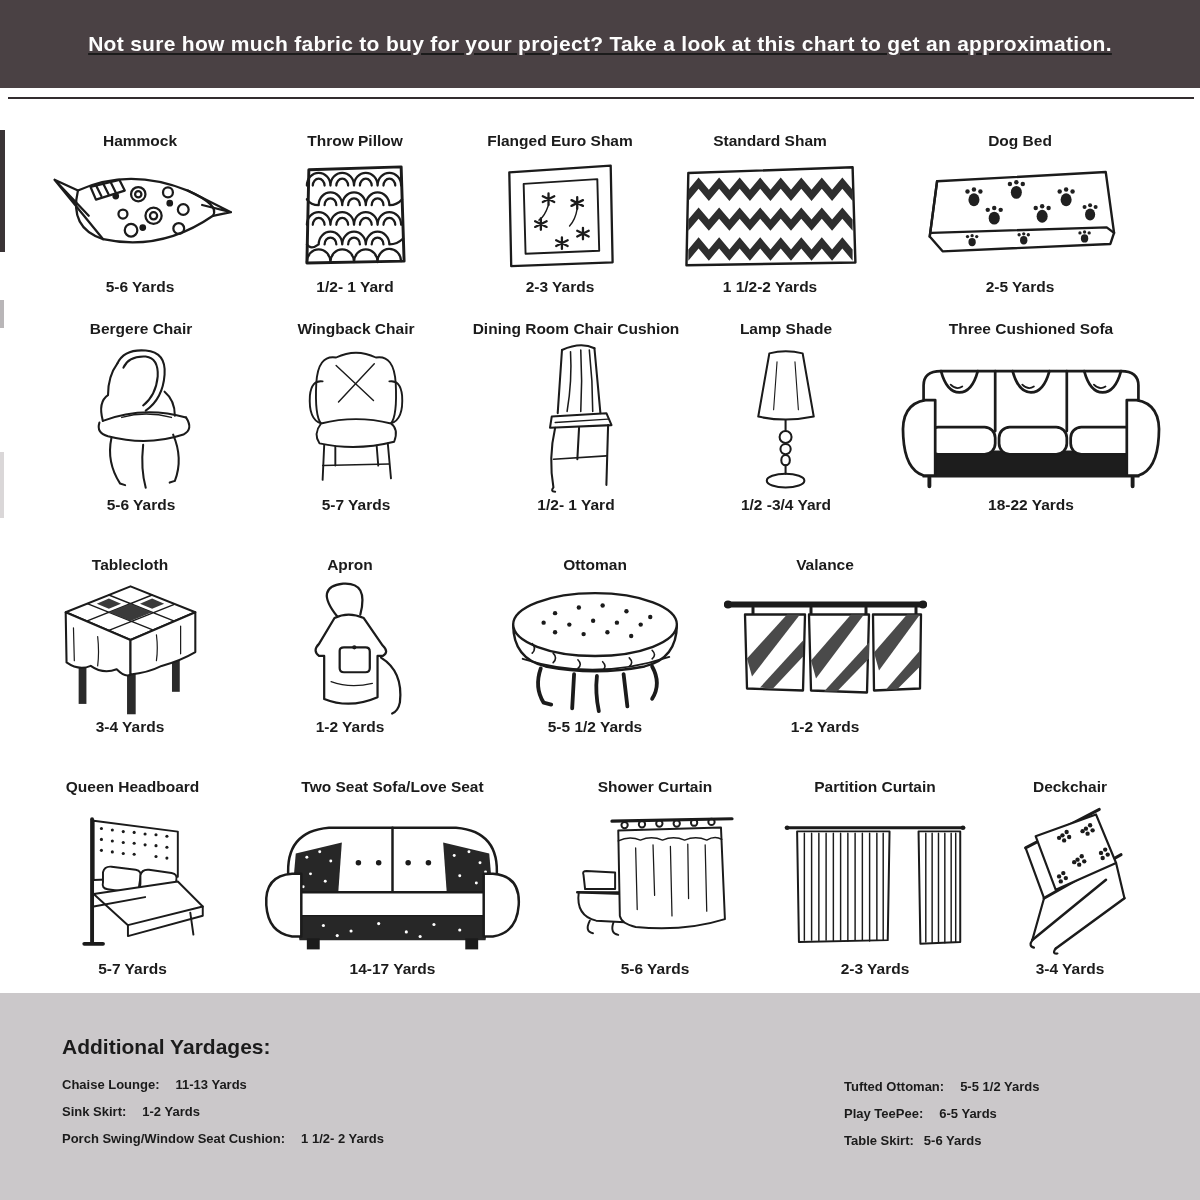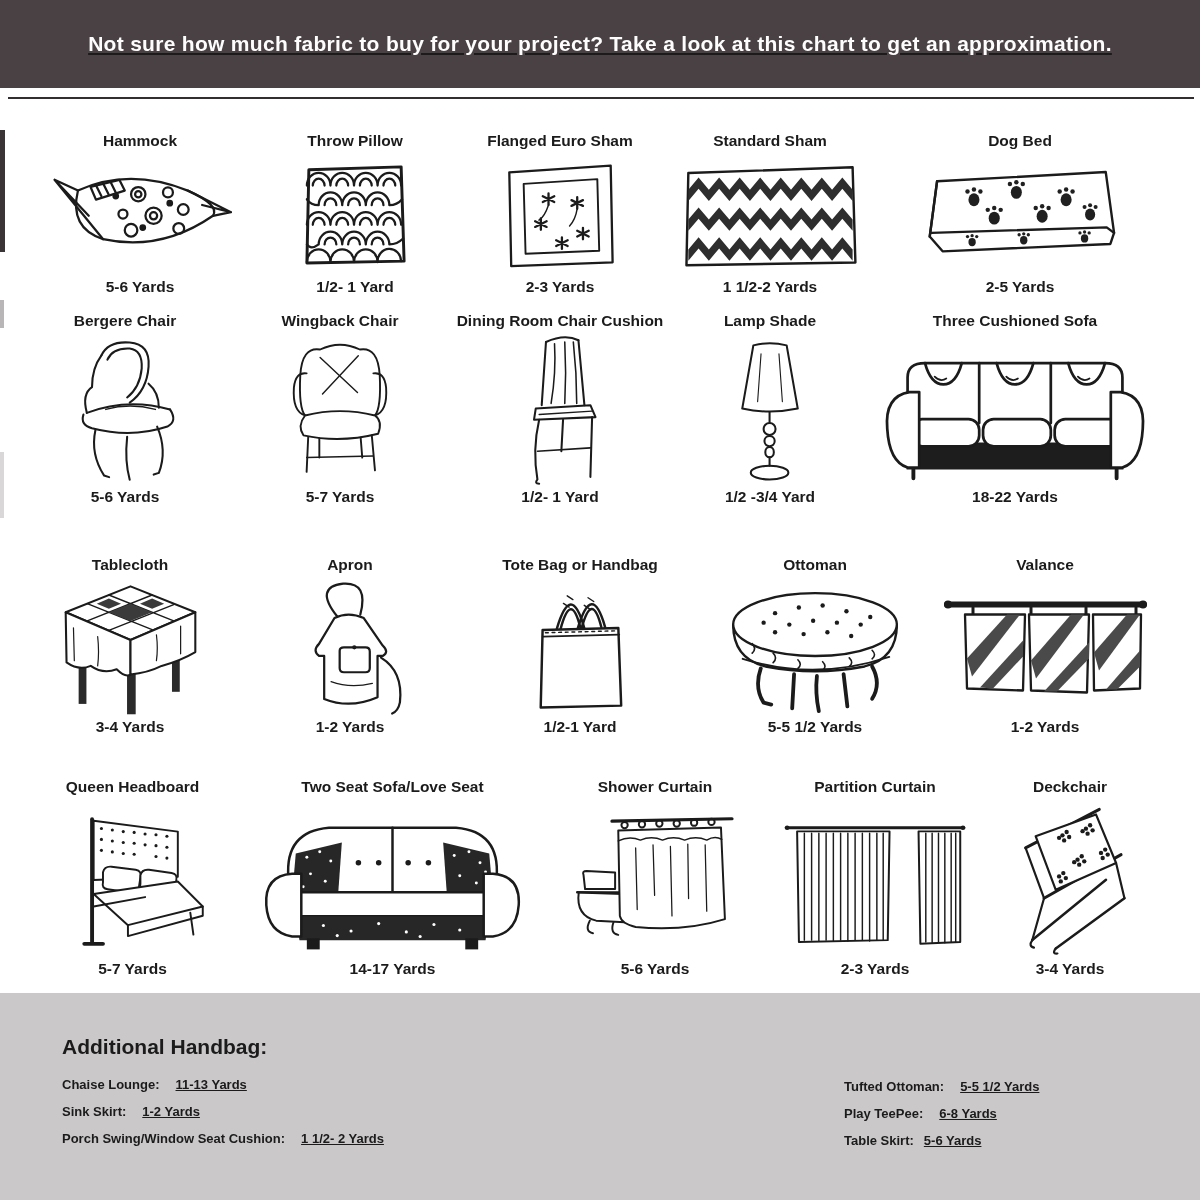--- a/index.html
+++ b/index.html
@@ -17,40 +17,40 @@
     background:var(--banner-bg);display:flex;align-items:center;justify-content:center;text-decoration:underline;
   }
   .banner-text{color:#fdfdfd;font-size:21px;font-weight:700;letter-spacing:.3px;}
   .banner-rule{position:absolute;top:97px;left:8px;width:1186px;height:2px;background:#332d2f;}
   .edge-mark{position:absolute;left:0;}
   .edge-a{top:130px;width:5px;height:122px;background:#3a3436;}
   .edge-b{top:300px;width:4px;height:28px;background:#b9b6b8;}
   .edge-c{top:452px;width:4px;height:66px;background:#dad7d8;}
   .row{position:absolute;left:0;width:1200px;display:flex;box-sizing:border-box;}
   .row1{top:132px;height:164px;padding-left:30px;}
-  .row2{top:312px;height:194px;padding-left:20px;}
+  .row2{top:320px;height:194px;padding-left:36px;}
   .row3{top:556px;height:180px;padding-left:30px;}
   .row4{top:778px;height:200px;padding-left:30px;}
   .cell{
     display:flex;flex-direction:column;align-items:center;justify-content:flex-end;
     box-sizing:border-box;flex:0 0 auto;
   }
   .item-label{font-size:15.5px;font-weight:700;white-space:nowrap;}
   .item-yardage{font-size:15.5px;font-weight:700;white-space:nowrap;}
   .art{flex:1;display:flex;align-items:center;justify-content:center;}
   .footer{
     position:absolute;top:993px;left:0;width:1200px;height:207px;
     background:var(--footer-bg);
   }
   .footer-title{position:absolute;top:42px;left:62px;font-size:21px;font-weight:700;}
   .footer-col{position:absolute;font-size:13px;font-weight:700;line-height:27px;}
   .footer-left{top:78px;left:62px;}
   .footer-right{top:80px;left:832px;margin-left:12px;}
   .entry{display:flex;}
-  .entry .val{margin-left:16px;text-decoration:underline;}
+  .entry .val{margin-left:16px;}
   svg{display:block;}
 </style>
 </head>
 <body>
 
 <div class="banner">
   <div class="banner-text">Not sure how much fabric to buy for your project? Take a look at this chart to get an approximation.</div>
 </div>
 <div class="banner-rule"></div>
 <div class="edge-mark edge-a"></div>
@@ -333,36 +333,20 @@
           <path d="M58 88 Q58 84 63 84 L88 84 Q93 84 93 89 L93 108 Q93 113 88 113 L63 113 Q58 113 58 108 Z"></path>
           <circle cx="75" cy="84" r="2.5" fill="#1b1b1b" stroke="none"></circle>
           <path d="M106 96 Q132 112 128 148 Q126 158 119 161"></path>
           <path d="M48 124 Q70 132 96 126" stroke-width="1.5"></path>
         </g>
       </svg>
     </div>
     <div class="item-yardage">1-2 Yards</div>
   </div>
 
-  <div class="cell" style="width:220px">
-    <div class="item-label">Tote Bag or Handbag</div>
-    <div class="art">
-      <svg width="112" height="142" viewBox="0 0 115 150">
-        <g fill="none" stroke="#1b1b1b" stroke-width="2.6" stroke-linecap="round" stroke-linejoin="round">
-          <path d="M33 57 Q48 6 62 56 M37 57 Q48 16 58 56"></path>
-          <path d="M55 57 Q70 6 84 55 M59 57 Q70 16 80 55"></path>
-          <path d="M40 30 l6 4 M44 22 l6 4 M66 24 l6 4 M62 32 l6 4" stroke-width="1.5"></path>
-          <path d="M18 58 L98 56 L101 138 L16 140 Z" fill="#fff"></path>
-          <path d="M18 65 L99 63" stroke-width="1.8"></path>
-          <path d="M21 61 L96 59" stroke-width="1.5" stroke-dasharray="3 4"></path>
-        </g>
-      </svg>
-    </div>
-    <div class="item-yardage">1/2-1 Yard</div>
-  </div>
 
   <div class="cell" style="width:250px">
     <div class="item-label">Ottoman</div>
     <div class="art">
       <svg width="205" height="138" viewBox="0 0 205 145">
         <g fill="none" stroke="#1b1b1b" stroke-width="2.5" stroke-linecap="round" stroke-linejoin="round">
           <path d="M45 96 Q38 116 48 132 L56 134" stroke-width="4"></path>
           <path d="M80 102 L78 138" stroke-width="4"></path>
           <path d="M104 104 Q102 122 106 141" stroke-width="4"></path>
           <path d="M132 102 L136 136" stroke-width="4"></path>
@@ -592,21 +576,21 @@
           <path d="M44 116 L30 166 M130 74 L140 116"></path>
           <path d="M30 166 Q25 173 32 175 M58 176 Q53 183 60 182"></path>
         </g>
       </svg>
     </div>
     <div class="item-yardage">3-4 Yards</div>
   </div>
 </div>
 
 <div class="footer">
-  <div class="footer-title">Additional Handbag:</div>
+  <div class="footer-title">Additional Yardages:</div>
   <div class="footer-col footer-left">
     <div class="entry">
       <span>Chaise Lounge:</span>
       <span class="val">11-13 Yards</span>
     </div>
     <div class="entry">
       <span>Sink Skirt:</span>
       <span class="val">1-2 Yards</span>
     </div>
     <div class="entry">
@@ -614,20 +598,20 @@
       <span class="val" style="">1 1/2- 2 Yards</span>
     </div>
   </div>
   <div class="footer-col footer-right">
     <div class="entry">
       <span>Tufted Ottoman:</span>
       <span class="val">5-5 1/2 Yards</span>
     </div>
     <div class="entry">
       <span>Play TeePee:</span>
-      <span class="val">6-8 Yards</span>
+      <span class="val">6-5 Yards</span>
     </div>
     <div class="entry">
       <span>Table Skirt:</span>
       <span class="val" style="margin-left:10px">5-6 Yards</span>
     </div>
   </div>
 </div>
 
 </body></html>

